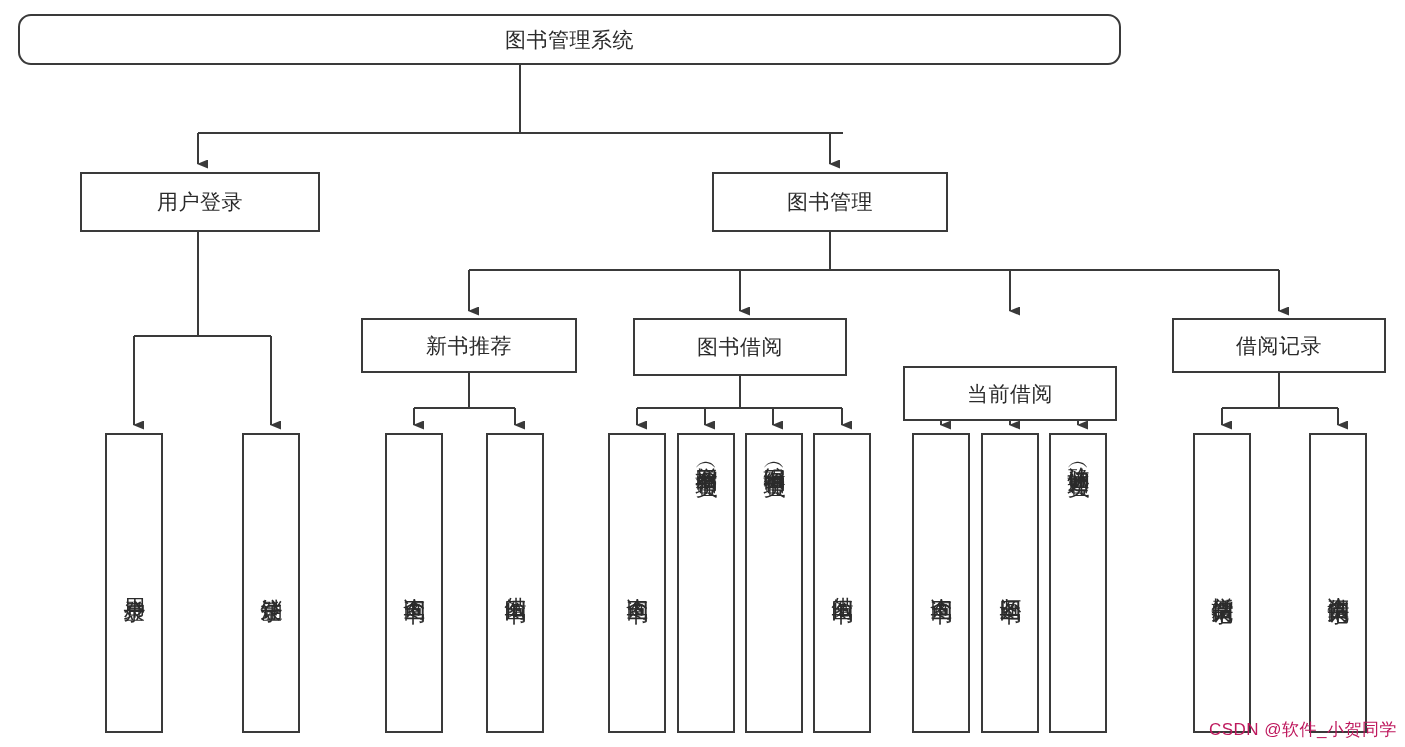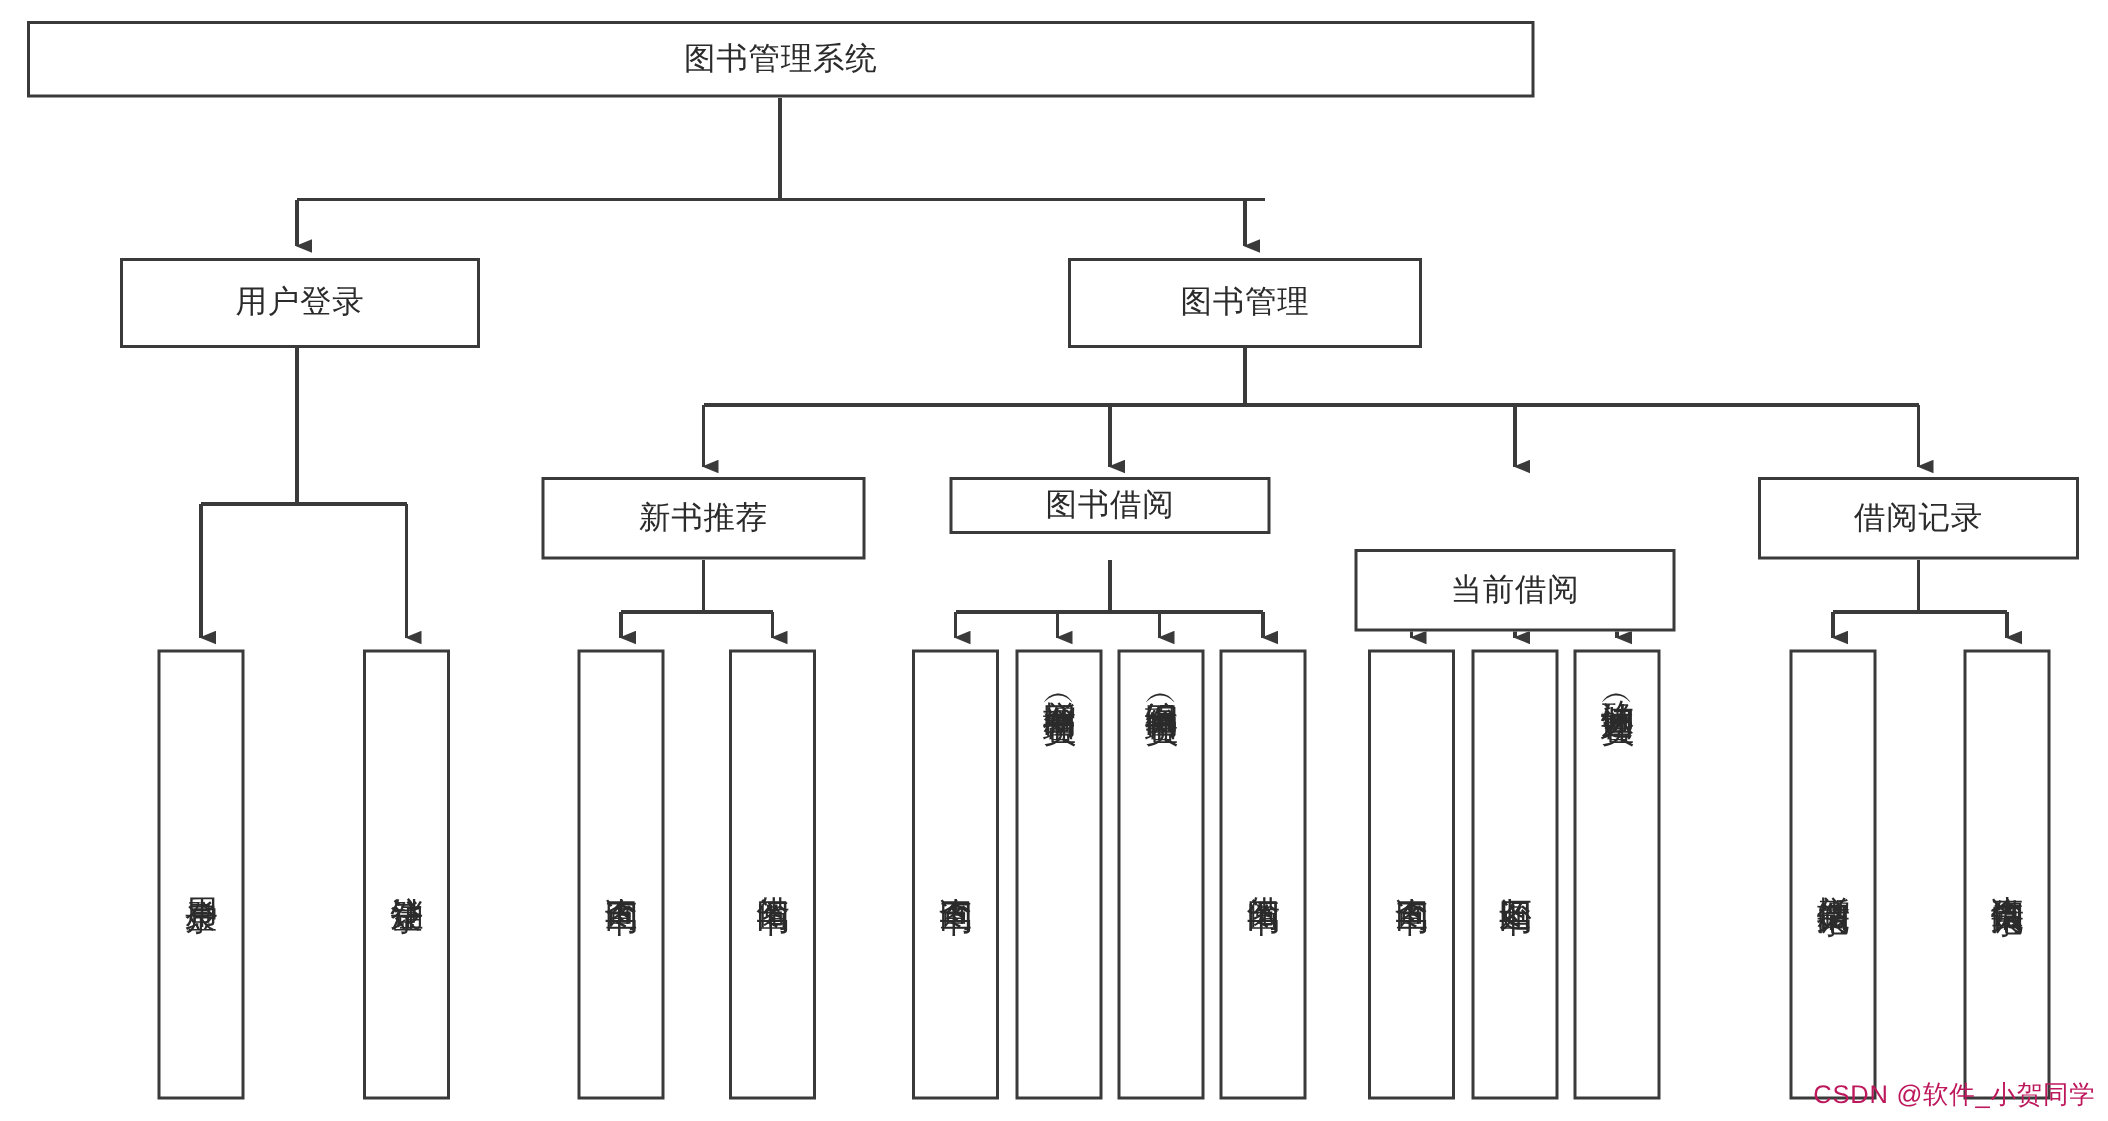--- a/index.html
+++ b/index.html
@@ -120,35 +120,35 @@
       <path d="M 1010,408 L 1010,425" marker-end="url(#arrowhead)"></path>
       <path d="M 1078,408 L 1078,425" marker-end="url(#arrowhead)"></path>
 
       <path d="M 1279,373 L 1279,408"></path>
       <path d="M 1222,408 L 1338,408"></path>
       <path d="M 1222,408 L 1222,425" marker-end="url(#arrowhead)"></path>
       <path d="M 1338,408 L 1338,425" marker-end="url(#arrowhead)"></path>
     </g>
   </svg>
 
-  <div class="node" style="left:18px; top:14px; width:1005px; height:51px;">
+  <div class="node" style="left:18px; top:14px; width:1103px; height:51px;border-radius:13px;">
     <span class="label">图书管理系统</span>
   </div>
 
   <div class="node" style="left:80px; top:172px; width:240px; height:60px;">
     <span class="label">用户登录</span>
   </div>
   <div class="node" style="left:361px; top:318px; width:216px; height:55px;">
     <span class="label">新书推荐</span>
   </div>
 
   <div class="node" style="left:712px; top:172px; width:236px; height:60px;">
     <span class="label">图书管理</span>
   </div>
-  <div class="node" style="left:633px; top:318px; width:214px; height:38px;">
+  <div class="node" style="left:633px; top:318px; width:214px; height:58px;">
     <span class="label">图书借阅</span>
   </div>
   <div class="node" style="left:903px; top:318px; width:214px; height:55px;margin-top:48px;">
     <span class="label">当前借阅</span>
   </div>
   <div class="node" style="left:1172px; top:318px; width:214px; height:55px;text-align:center;">
     <span class="label">借阅记录</span>
   </div>
 
   <div class="node vertical midtext" style="left:105px; top:433px; width:58px; height:300px;">

